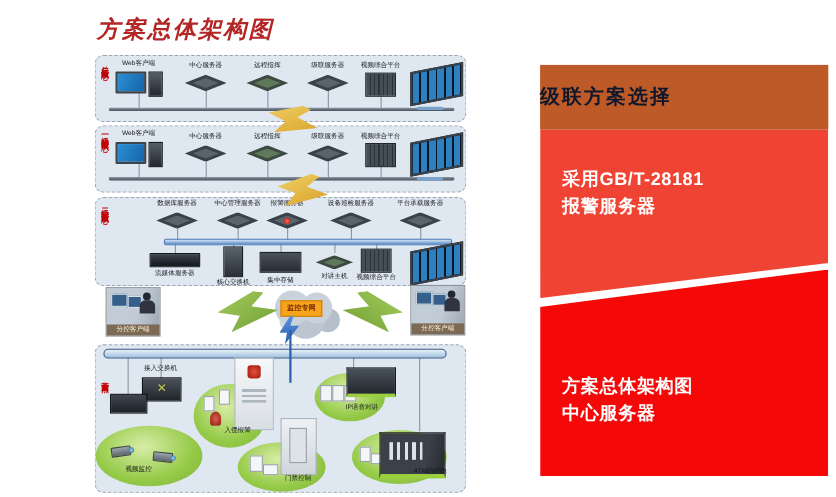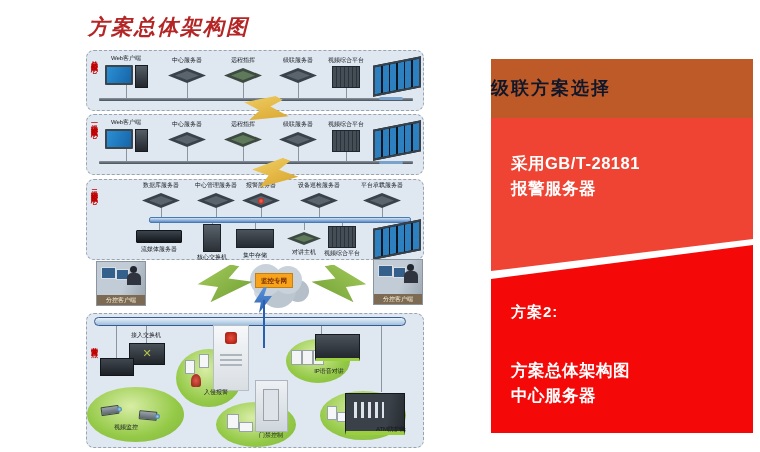--- a/index.html
+++ b/index.html
@@ -317,19 +317,18 @@
     <div class="blabel" style="left:276px;top:112px;width:56px;">ATM防护舱</div>
   </div>
 
   <div id="panel">
     <div id="panel-header">级联方案选择</div>
     <div id="opt1">
       <div class="opt-line opt-gap1">采用GB/T-28181</div>
       <div class="opt-line">报警服务器</div>
     </div>
     <div id="opt2">
-      <div class="opt-title">方案2:</div>
       <div class="opt-line opt-gap2">方案总体架构图</div>
       <div class="opt-line">中心服务器</div>
     </div>
   </div>
 
 </div>
 
 </body></html>

